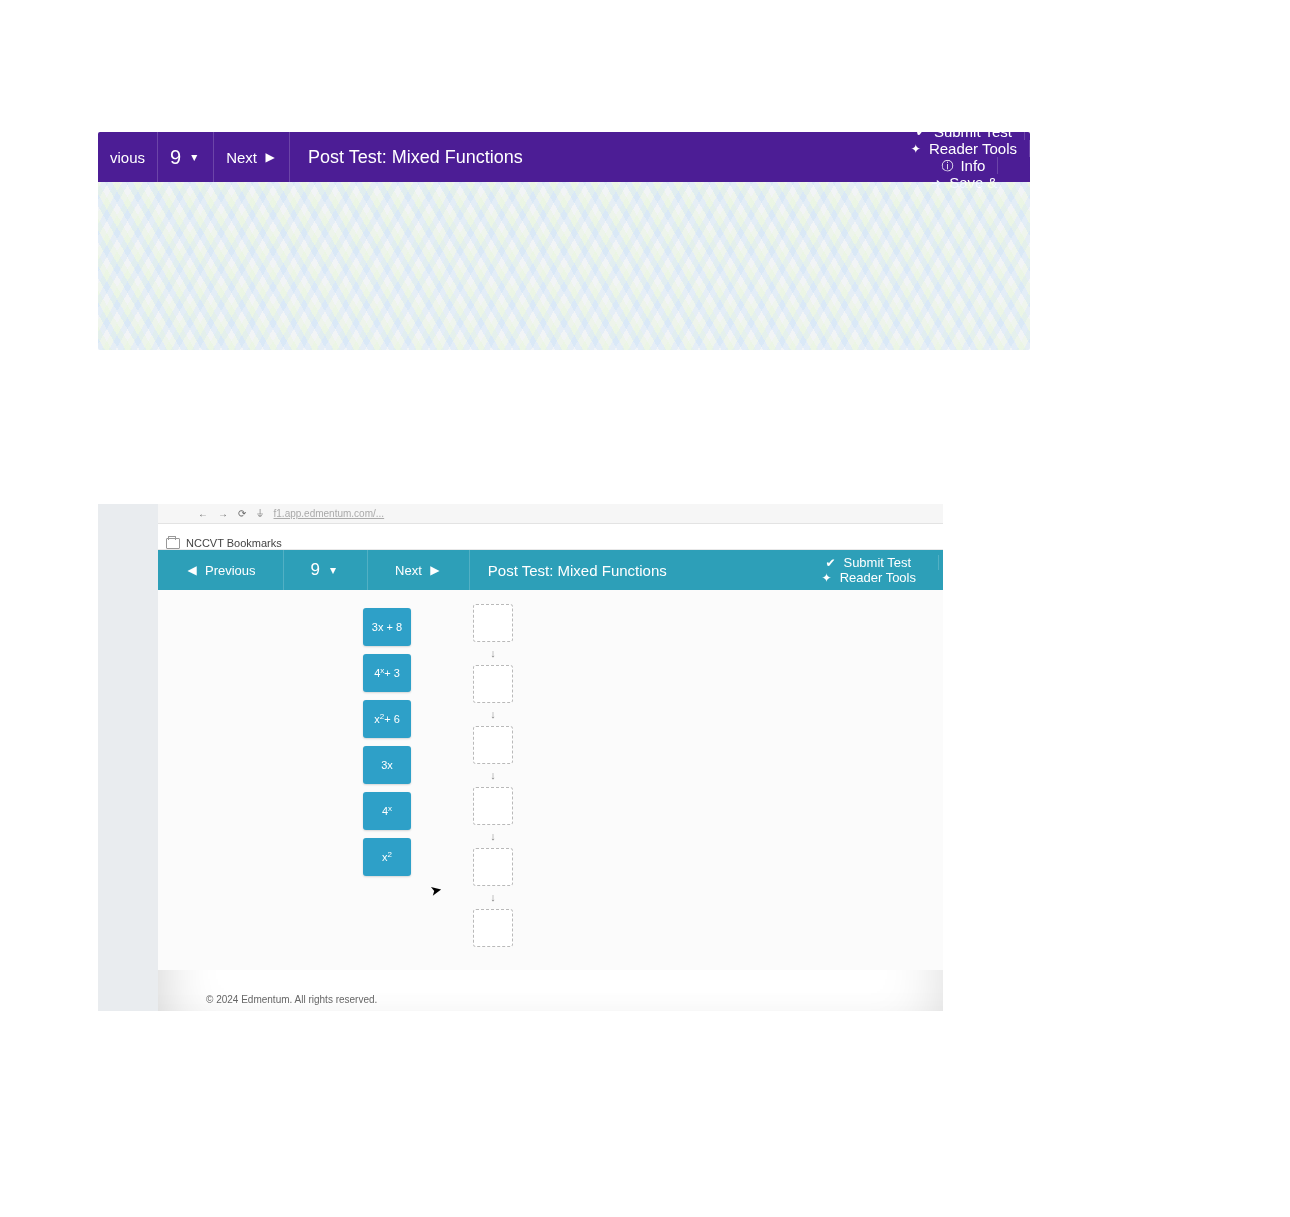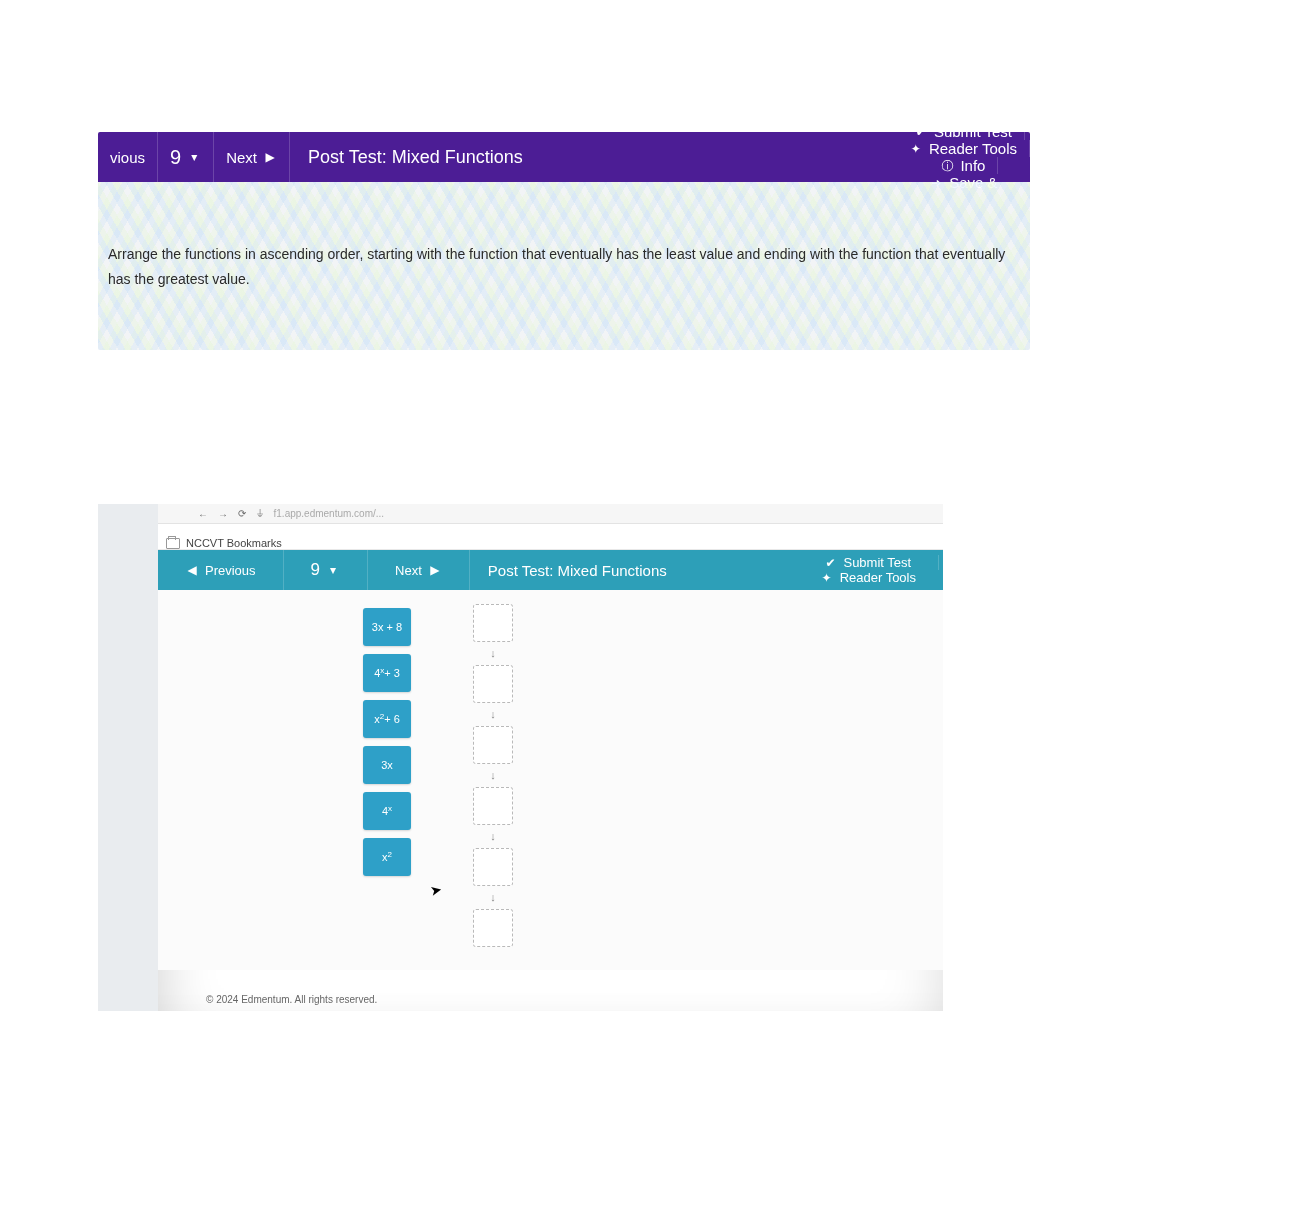--- a/index.html
+++ b/index.html
@@ -255,33 +255,32 @@
       <div class="nav-seg noborder">
         <span class="icon icon-save"></span>
         <span>Save &amp;</span>
       </div>
     </div>
   </div>
 
   <div class="moire"></div>
 
   <div class="instructions">
-    <p>Arrange the functions in ascending order, starting with the function that eventually has the least value and ending with the function that eventually has the greatest value.</p>
   </div>
 </div>
 
 <div class="section2">
   <div class="monitor-frame">
 
     <div class="browser-chrome">
       <span>←</span>
       <span>→</span>
       <span>⟳</span>
       <span>⏚</span>
-      <span style="color:#aaa;">f1.app.edmentum.com/...</span>
+      <span style="color:#aaa;text-decoration:underline;">f1.app.edmentum.com/...</span>
     </div>
 
     <div class="bookmarks-bar">
       <span class="folder-icon"></span>
       <span>NCCVT Bookmarks</span>
     </div>
 
     <div class="navbar2">
       <div class="nav-seg">
         <span class="icon icon-left"></span>

